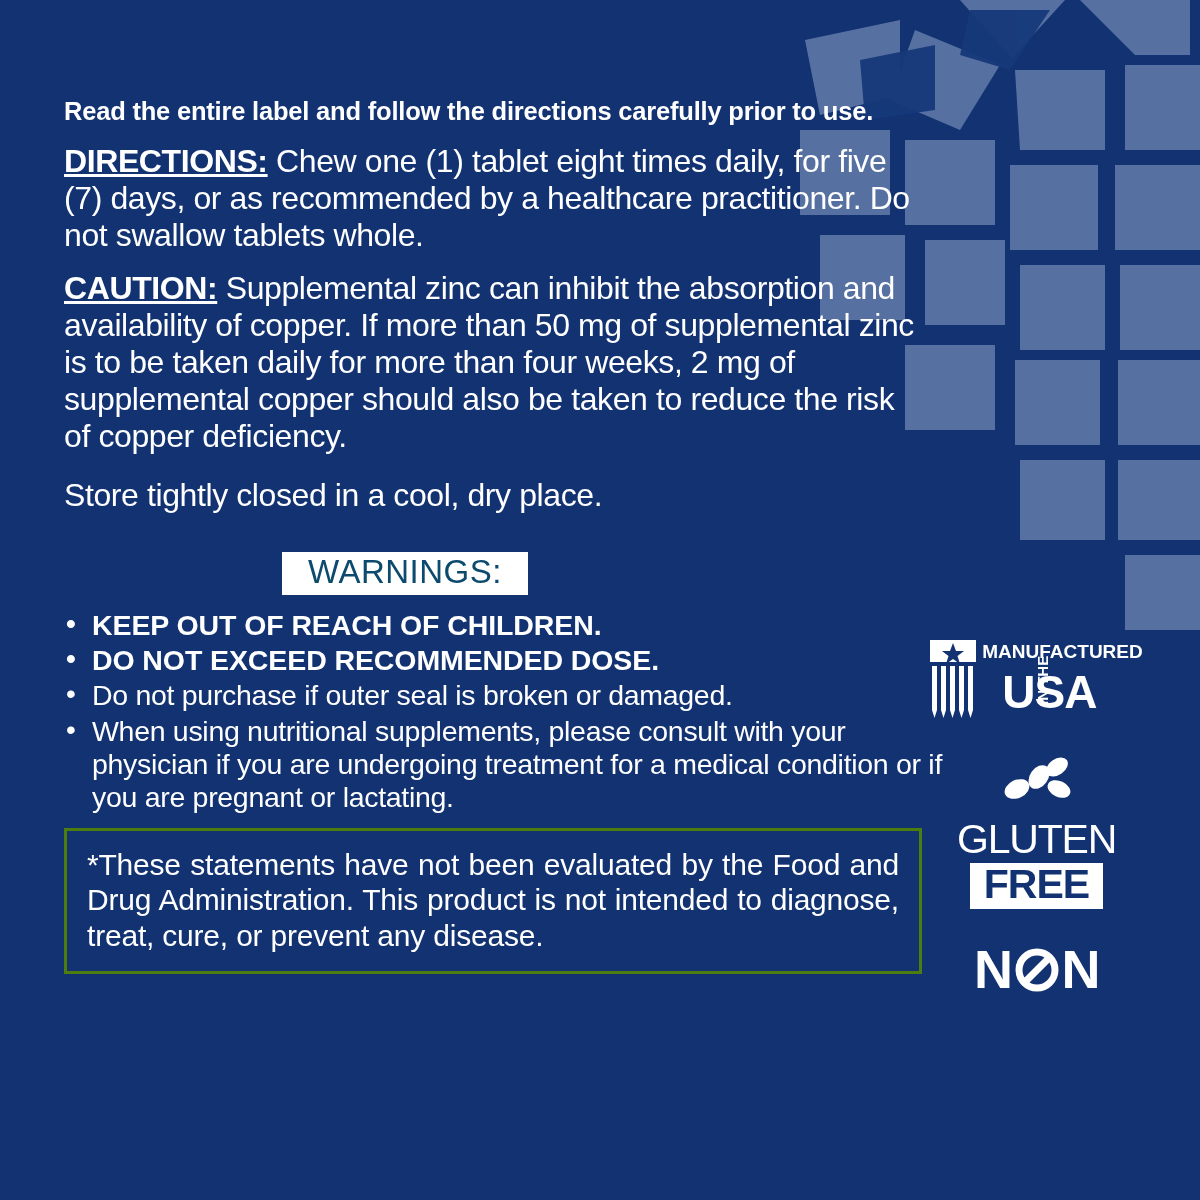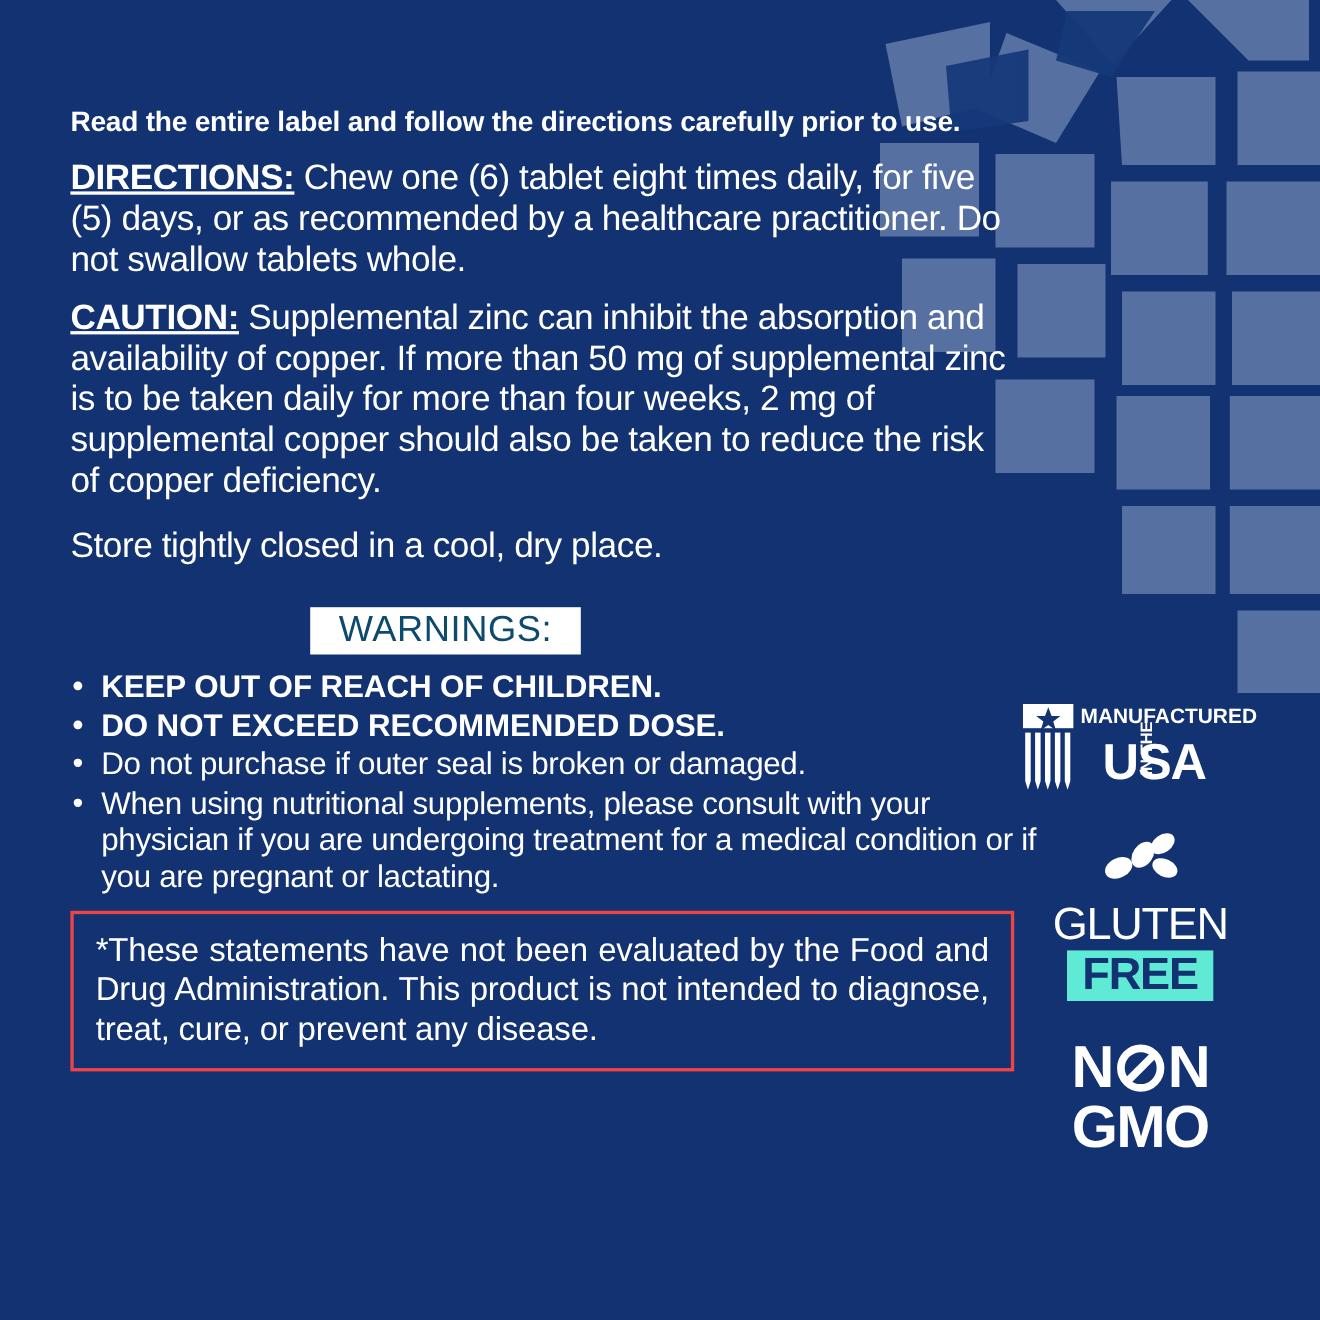--- a/index.html
+++ b/index.html
@@ -82,21 +82,21 @@
     position: absolute;
     left: 2px;
     top: -1px;
     font-size: 28px;
   }
   ul.warn-list li.caps { font-weight: 700; letter-spacing: -0.1px; }
   ul.warn-list li.multi { line-height: 1.16; }
 
   
   .disclaimer {
-    border: 3px solid #ef4444;
+    border: 3px solid #4d7c0f;
     max-width: 858px;
     padding: 16px 20px 18px 20px;
     margin-top: 14px;
   }
   .disclaimer p {
     font-size: 30px;
     line-height: 1.18;
     text-align: justify;
     letter-spacing: -0.2px;
     font-weight: 400;
@@ -150,21 +150,21 @@
   
   .gf-leaves { height: 58px; margin-bottom: 2px; }
   .gf-word {
     font-size: 41px;
     font-weight: 400;
     letter-spacing: -1.2px;
     line-height: 1.0;
   }
   .gf-free {
     display: inline-block;
-    background: #5eead4;
+    background: #ffffff;
     color: #123272;
     font-size: 41px;
     font-weight: 700;
     letter-spacing: -1px;
     padding: 0 14px 3px 14px;
     line-height: 1.05;
     margin-top: 3px;
   }
 
   
@@ -222,21 +222,21 @@
     <polygon points="970,10 1050,10 1010,70 960,55"></polygon>
     <polygon points="860,60 935,45 935,110 865,120"></polygon>
   </g>
 </svg>
 
 <div id="content">
 
   <div class="lead">Read the entire label and follow the directions carefully prior to use.</div>
 
   <div class="para">
-    <span class="lbl">DIRECTIONS:</span><span> Chew one (6) tablet eight times daily, for five (5) days, or as recommended by a healthcare practitioner. Do not swallow tablets whole.</span>
+    <span class="lbl">DIRECTIONS:</span><span> Chew one (1) tablet eight times daily, for five (7) days, or as recommended by a healthcare practitioner. Do not swallow tablets whole.</span>
   </div>
 
   <div class="para">
     <span class="lbl">CAUTION:</span><span> Supplemental zinc can inhibit the absorption and availability of copper. If more than 50 mg of supplemental zinc is to be taken daily for more than four weeks,  2 mg of supplemental copper should also be taken to reduce the risk of copper deficiency.</span>
   </div>
 
   <div class="para store">Store tightly closed in a cool, dry place.</div>
 
   <div class="warnings-banner">WARNINGS:</div>
 
@@ -292,16 +292,15 @@
 
   <div class="badge">
     <div class="gmo-line">
       <span>N</span>
       <svg class="no-symbol" viewBox="0 0 46 46">
         <circle cx="23" cy="23" r="18" fill="none" stroke="#ffffff" stroke-width="7"></circle>
         <line x1="11" y1="35" x2="35" y2="11" stroke="#ffffff" stroke-width="7"></line>
       </svg>
       <span>N</span>
     </div>
-    <div class="gmo-line2">GMO</div>
   </div>
 
 </div>
 
 </body></html>

